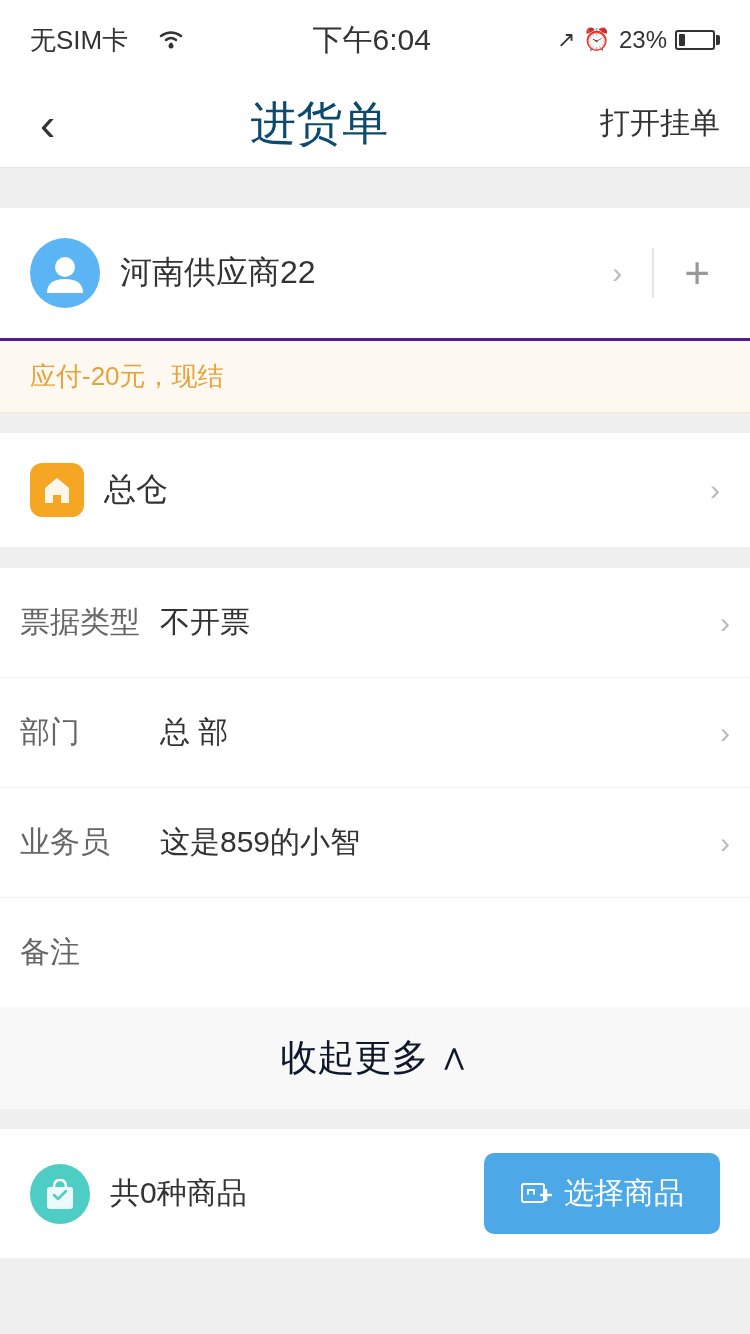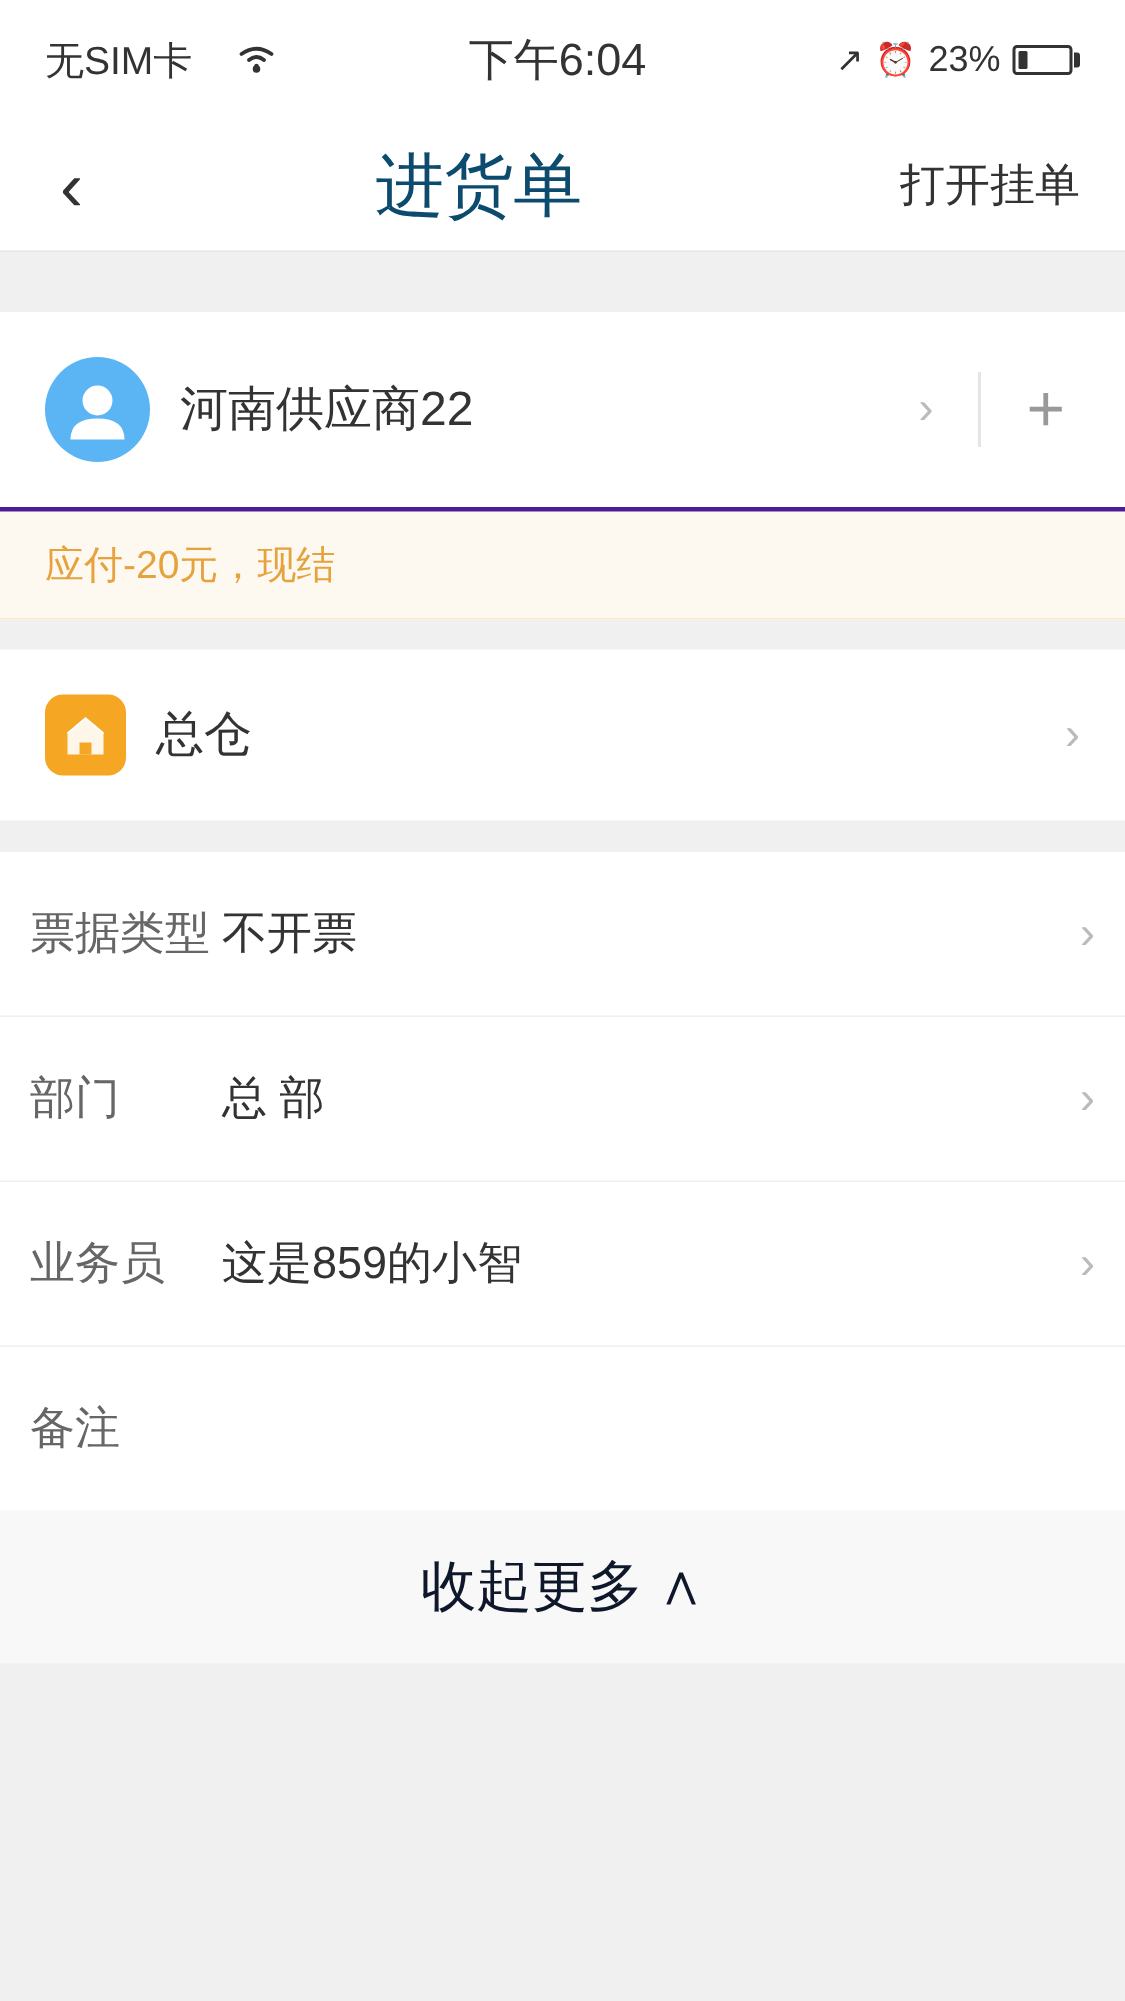--- a/index.html
+++ b/index.html
@@ -156,21 +156,21 @@
     .form-label {
       font-size: 30px;
       color: #666;
       width: 120px;
       flex-shrink: 0;
     }
     .form-value {
       flex: 1;
       font-size: 30px;
       color: #333;
-      margin-left: 8px;
+      margin-left: 20px;
     }
     .row-chevron {
       color: #bbb;
       font-size: 30px;
       flex-shrink: 0;
     }
 
     
     .warehouse-row {
       display: flex;
@@ -354,15 +354,34 @@
       <span class="row-chevron">›</span>
     </div>
 
     <div class="form-row">
       <span class="form-label">备注</span>
     </div>
   </div>
 
   <div class="collapse-row">收起更多 ∧</div>
 
+  <div class="product-bar">
+    <div class="product-icon-wrapper">
+      <svg width="38" height="38" viewBox="0 0 38 38" fill="none">
+        <rect x="6" y="12" width="26" height="22" rx="3" fill="white" opacity="0.9"></rect>
+        <path d="M13 12 Q13 5 19 5 Q25 5 25 12" stroke="white" stroke-width="2.5" fill="none" stroke-linecap="round"></path>
+        <path d="M13 20 L17 24 L25 16" stroke="#4ecdc4" stroke-width="2.5" stroke-linecap="round" stroke-linejoin="round"></path>
+      </svg>
+    </div>
+    <span class="product-count">共0种商品</span>
+    <button class="select-btn">
+      <svg width="32" height="28" viewBox="0 0 32 28" fill="none">
+        <rect x="2" y="4" width="22" height="18" rx="2" stroke="white" stroke-width="2" fill="none"></rect>
+        <path d="M8 14 L8 10 L14 10 L14 14" stroke="white" stroke-width="1.8" fill="none" stroke-linecap="round"></path>
+        <line x1="26" y1="10" x2="26" y2="20" stroke="white" stroke-width="2.5" stroke-linecap="round"></line>
+        <line x1="21" y1="15" x2="31" y2="15" stroke="white" stroke-width="2.5" stroke-linecap="round"></line>
+      </svg>
+      <span>选择商品</span>
+    </button>
+  </div>
 
   <div style="width:750px; background:#f0f0f0; flex:1; min-height:300px;"></div>
 </div>
 
 </body></html>

